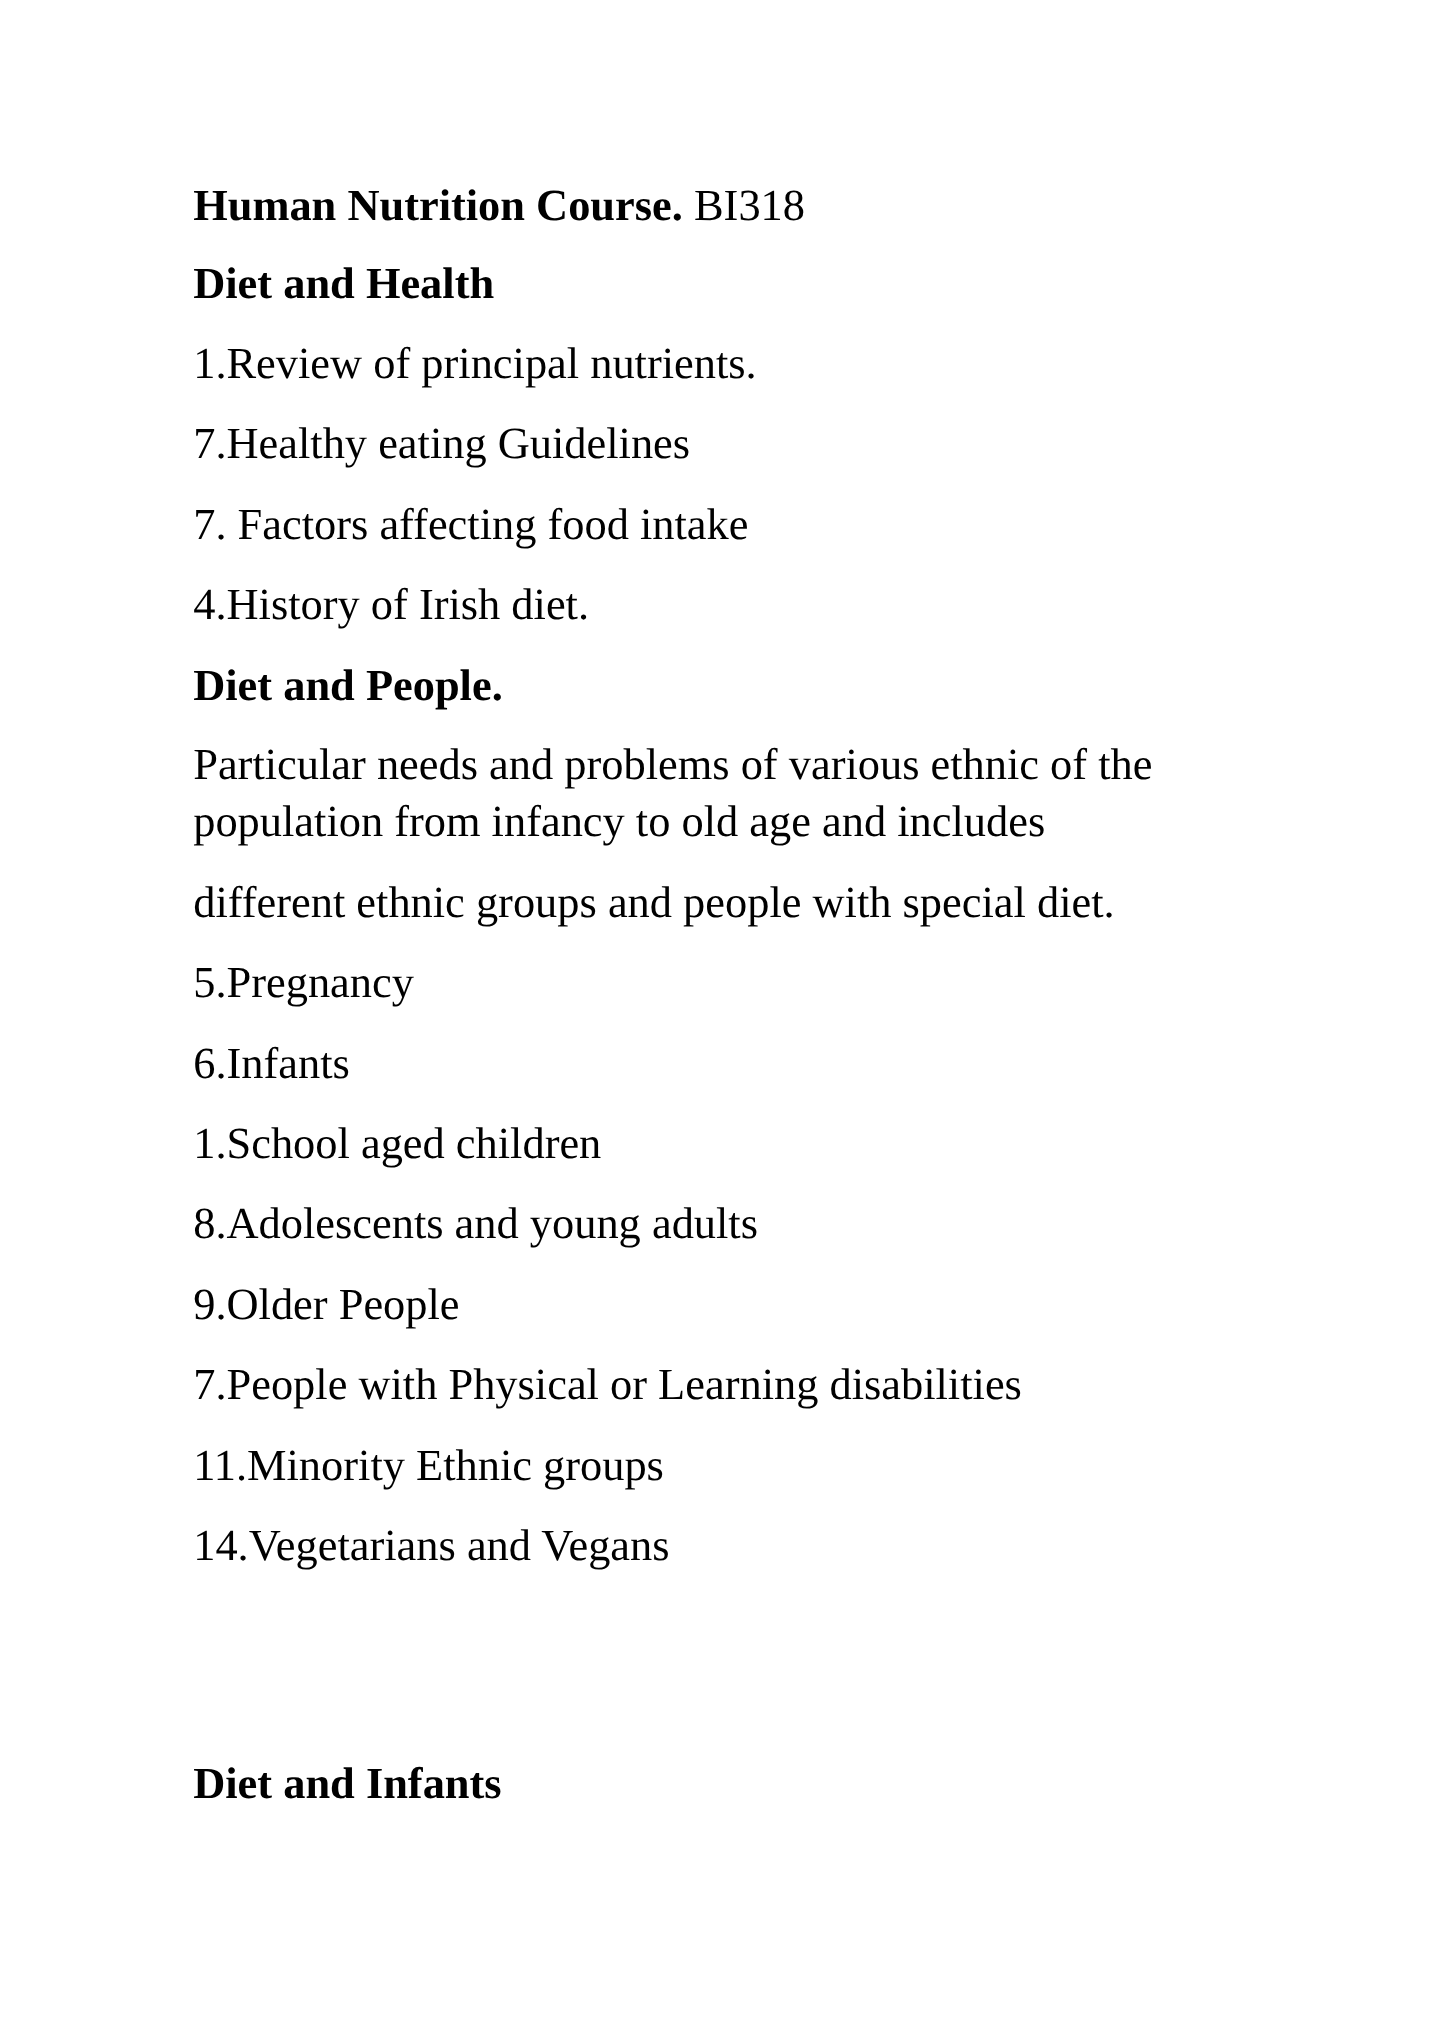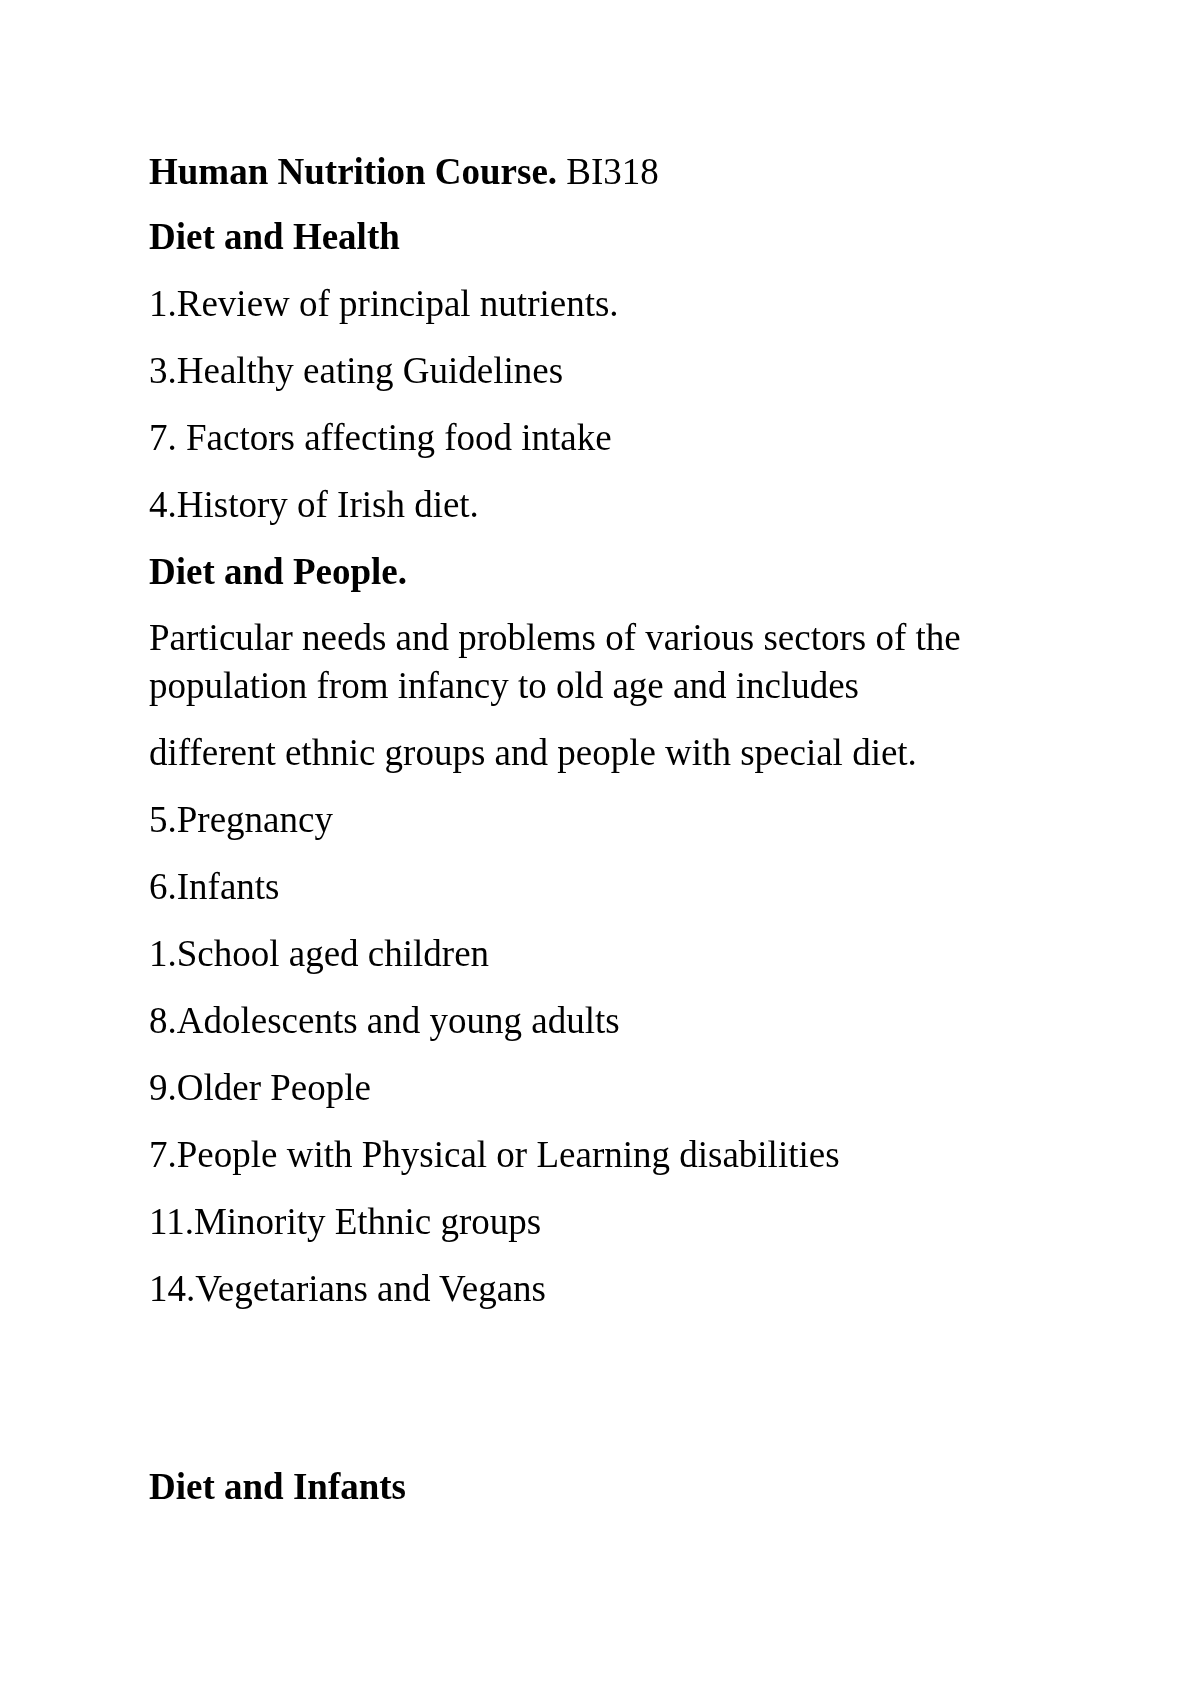--- a/index.html
+++ b/index.html
@@ -1,35 +1,35 @@
 <!DOCTYPE html>
 <html><head>
   <meta charset="utf-8">
   <style>
     html, body { margin: 0; padding: 0; background: #ffffff; }
     body { width: 1200px; height: 1698px; position: relative; overflow: hidden;
       font-family: "Liberation Serif", "DejaVu Serif", serif; color: #000; }
     .page { position: absolute; left: 145px; top: 0; width: 960px; }
-    .line { position: absolute; left: 4px; font-size: 37px; line-height: 44px; white-space: nowrap; }
+    .line { position: absolute; left: 16px; font-size: 37px; line-height: 44px; white-space: nowrap; }
     .b { font-weight: bold; }
   </style>
 </head>
 <body>
 
 <div class="page">
   <div class="line" style="top:150px"><span class="b">Human Nutrition Course.</span><span> BI318</span></div>
 
   <div class="line b" style="top:215px">Diet and Health</div>
   <div class="line" style="top:282px">1.Review of principal nutrients.</div>
-  <div class="line" style="top:349px">3.Healthy eating Guidelines</div>
+  <div class="line" style="top:349px">7.Healthy eating Guidelines</div>
   <div class="line" style="top:416px">7. Factors affecting food intake</div>
   <div class="line" style="top:483px">4.History of Irish diet.</div>
 
   <div class="line b" style="top:550px">Diet and People.</div>
-  <div class="line" style="top:616px">Particular needs and problems of various sectors of the</div>
+  <div class="line" style="top:616px">Particular needs and problems of various ethnic of the</div>
   <div class="line" style="top:664px">population from infancy to old age and includes</div>
   <div class="line" style="top:731px">different ethnic groups and people with special diet.</div>
 
   <div class="line" style="top:798px">5.Pregnancy</div>
   <div class="line" style="top:865px">6.Infants</div>
   <div class="line" style="top:932px">1.School aged children</div>
   <div class="line" style="top:999px">8.Adolescents and young adults</div>
   <div class="line" style="top:1066px">9.Older People</div>
   <div class="line" style="top:1133px">7.People with Physical or Learning disabilities</div>
   <div class="line" style="top:1200px">11.Minority Ethnic groups</div>

